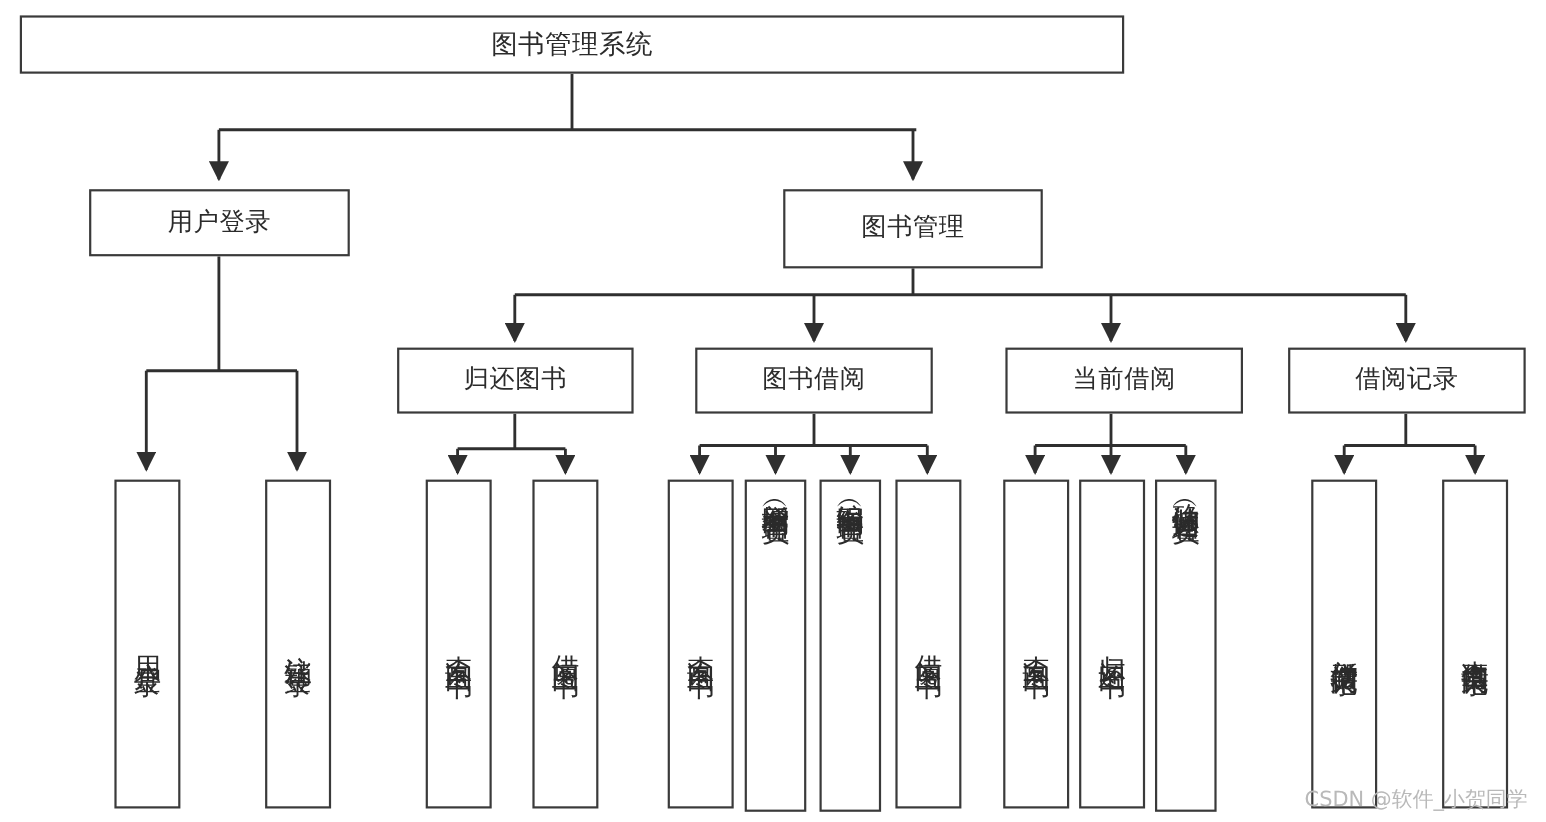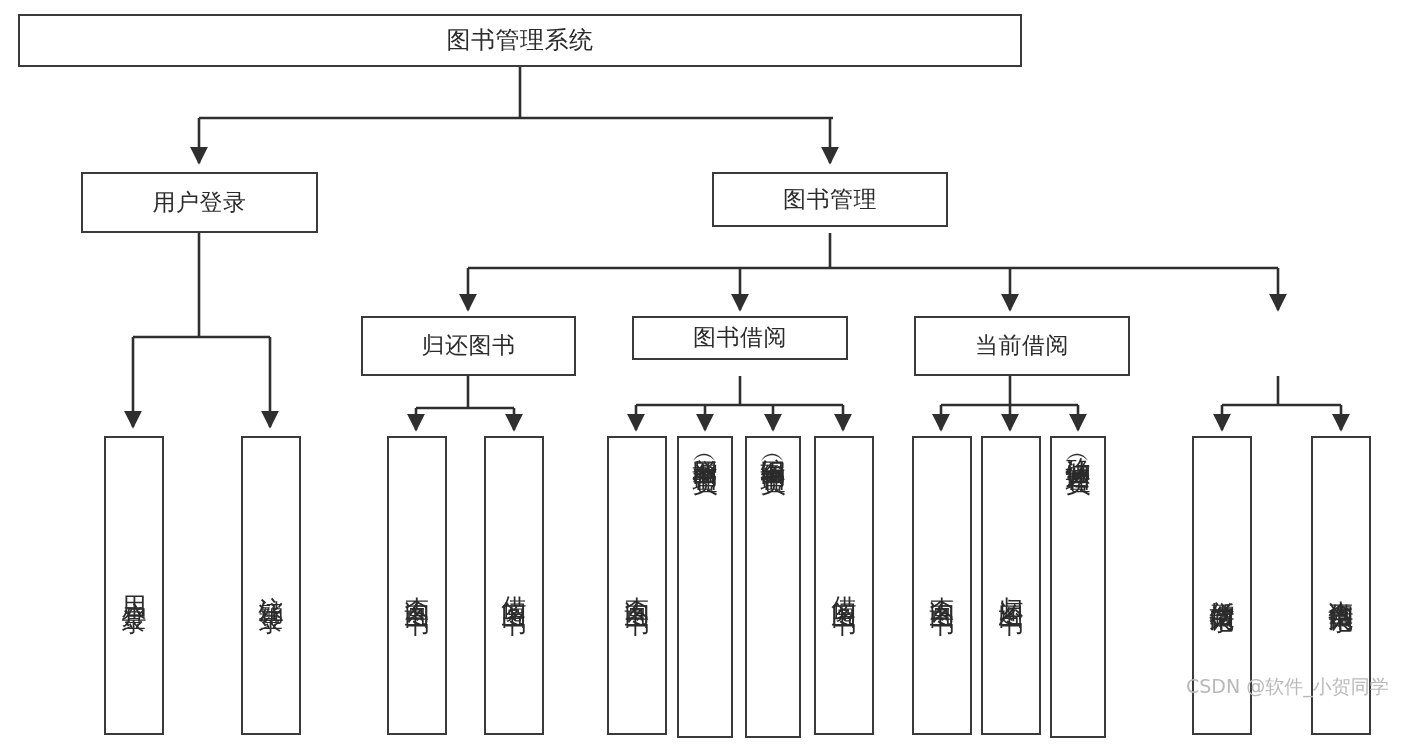--- a/index.html
+++ b/index.html
@@ -68,21 +68,21 @@
   }
   .node.vert.centered {
     align-items: center;
   }
   .node.vert.tight .node-label {
     letter-spacing: 2px;
   }
   #watermark {
     position: absolute;
     left: 1186px;
-    top: 674px;
+    top: 714px;
     font-size: 19px;
     color: #b9b9b9;
     white-space: nowrap;
     z-index: 5;
     font-family: "DejaVu Sans", "Liberation Sans", sans-serif;
   }
 </style>
 </head>
 <body>
 
@@ -139,36 +139,39 @@
   </svg>
 
   <div class="node horiz root" style="left:18px; top:14px; width:1004px; height:53px;">
     <span class="node-label">图书管理系统</span>
   </div>
 
   <div class="node horiz" style="left:81px; top:172px; width:237px; height:61px;">
     <span class="node-label">用户登录</span>
   </div>
 
-  <div class="node horiz" style="left:712px; top:172px; width:236px; height:55px;">
+  <div class="node horiz" style="left:712px; top:172px; width:236px; height:72px;">
     <span class="node-label">图书管理</span>
   </div>
 
   <div class="node horiz" style="left:361px; top:316px; width:215px; height:60px;">
     <span class="node-label">归还图书</span>
   </div>
 
-  <div class="node horiz" style="left:632px; top:316px; width:216px; height:44px;">
+  <div class="node horiz" style="left:632px; top:316px; width:216px; height:60px;">
     <span class="node-label">图书借阅</span>
   </div>
 
   <div class="node horiz" style="left:902px; top:316px; width:216px; height:60px;margin-left:12px;">
     <span class="node-label">当前借阅</span>
   </div>
 
+  <div class="node horiz" style="left:1171px; top:316px; width:216px; height:60px;">
+    <span class="node-label">借阅记录</span>
+  </div>
 
   <div class="node vert centered" style="left:104px; top:436px; width:60px; height:299px;">
     <span class="node-label">用户登录</span>
   </div>
 
   <div class="node vert centered" style="left:241px; top:436px; width:60px; height:299px;">
     <span class="node-label">注销登录</span>
   </div>
 
   <div class="node vert centered" style="left:387px; top:436px; width:60px; height:299px;">

